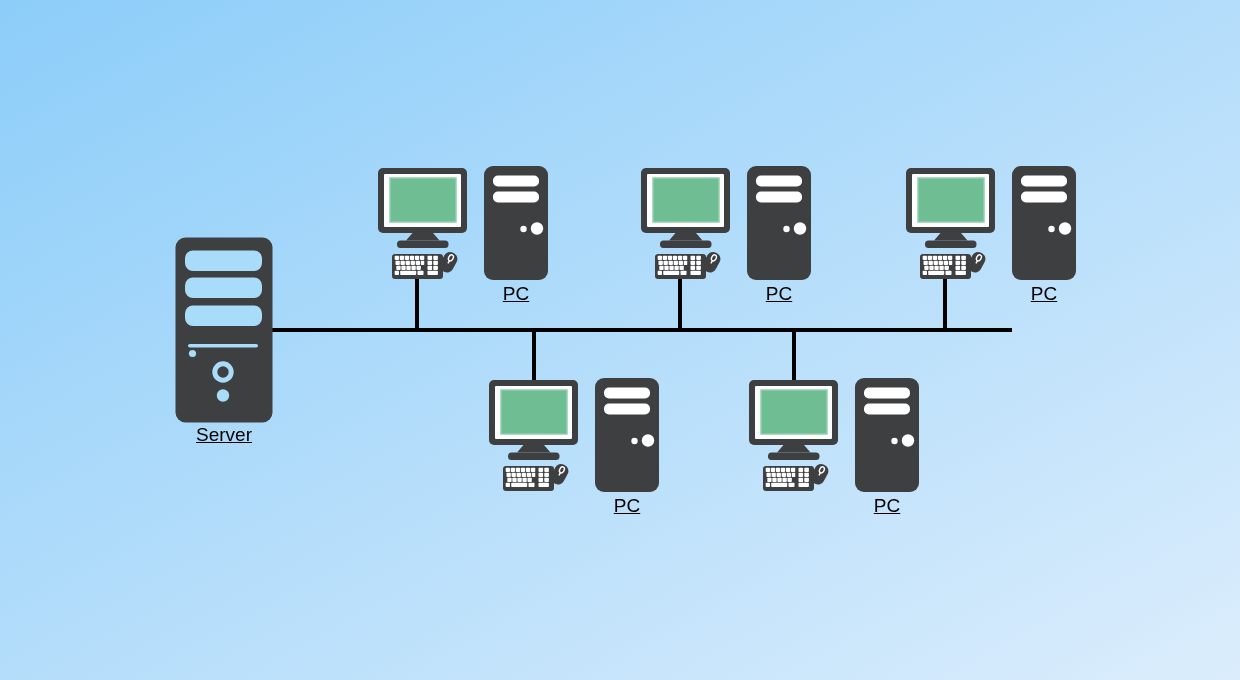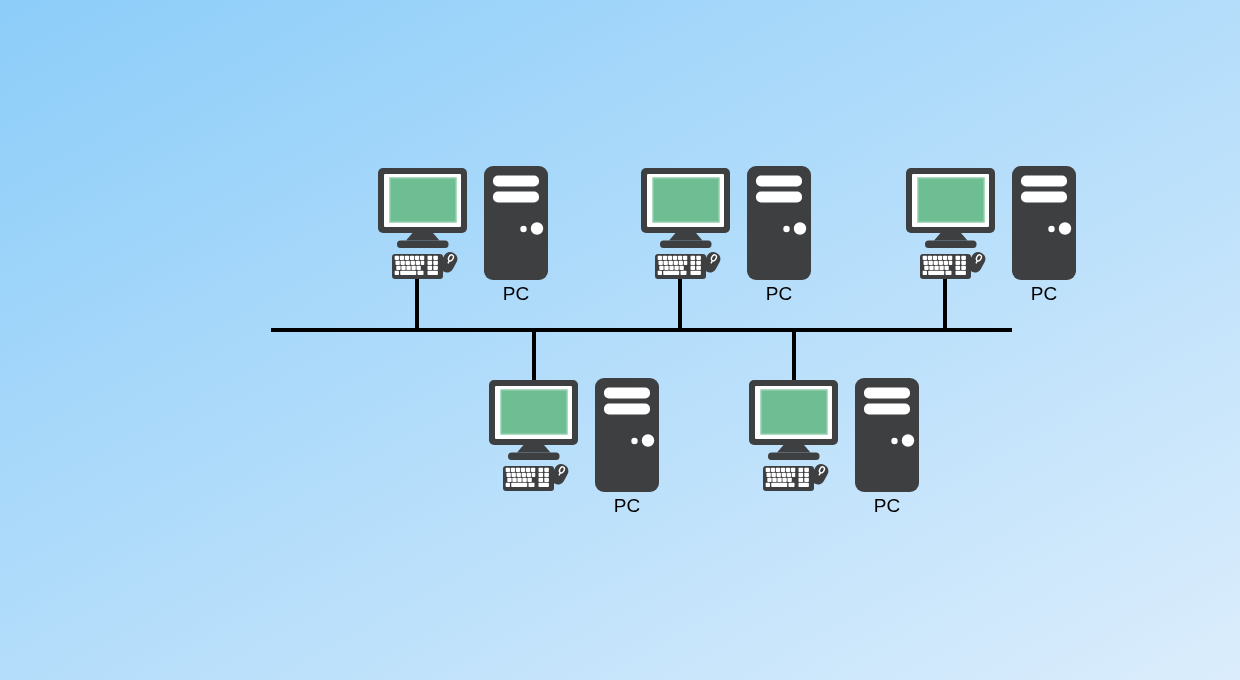--- a/index.html
+++ b/index.html
@@ -20,21 +20,21 @@
   .drop{ position:absolute; width:4px; background:var(--link); }
   .drop-pc-1{ left:415px; top:272px; height:58px; }
   .drop-pc-2{ left:678px; top:272px; height:58px; }
   .drop-pc-3{ left:943px; top:272px; height:58px; }
   .drop-pc-4{ left:532px; top:330px; height:52px; }
   .drop-pc-5{ left:792px; top:330px; height:52px; }
   .node{ position:absolute; }
   .node svg{ display:block; }
   .node-label{
     position:absolute; text-align:center; color:var(--label-text);
-    font-size:19px; line-height:1.1; white-space:nowrap;
+    font-size:19px; line-height:1.1; white-space:nowrap;text-decoration:underline;
   }
   .node-pc .node-label{ left:106px; width:64px; top:118px; }
   .node-server .node-label{ left:0; width:98px; top:188px; }
   .defs{ position:absolute; width:0; height:0; }
 </style>
 </head>
 <body>
 
 <div class="canvas">
 
@@ -105,20 +105,26 @@
     </defs>
   </svg>
 
   <div class="bus"></div>
   <div class="drop drop-pc-1"></div>
   <div class="drop drop-pc-2"></div>
   <div class="drop drop-pc-3"></div>
   <div class="drop drop-pc-4"></div>
   <div class="drop drop-pc-5"></div>
 
+  <div class="node node-server" style="left:175px; top:237px;">
+    <svg width="98" height="186">
+        <use href="#sym-server"></use>
+      </svg>
+    <div class="node-label">Server</div>
+  </div>
 
   <div class="node node-pc" style="left:378px; top:166px;">
     <svg width="172" height="114">
         <use href="#sym-pc"></use>
       </svg>
     <div class="node-label">PC</div>
   </div>
   <div class="node node-pc" style="left:641px; top:166px;">
     <svg width="172" height="114">
         <use href="#sym-pc"></use>

